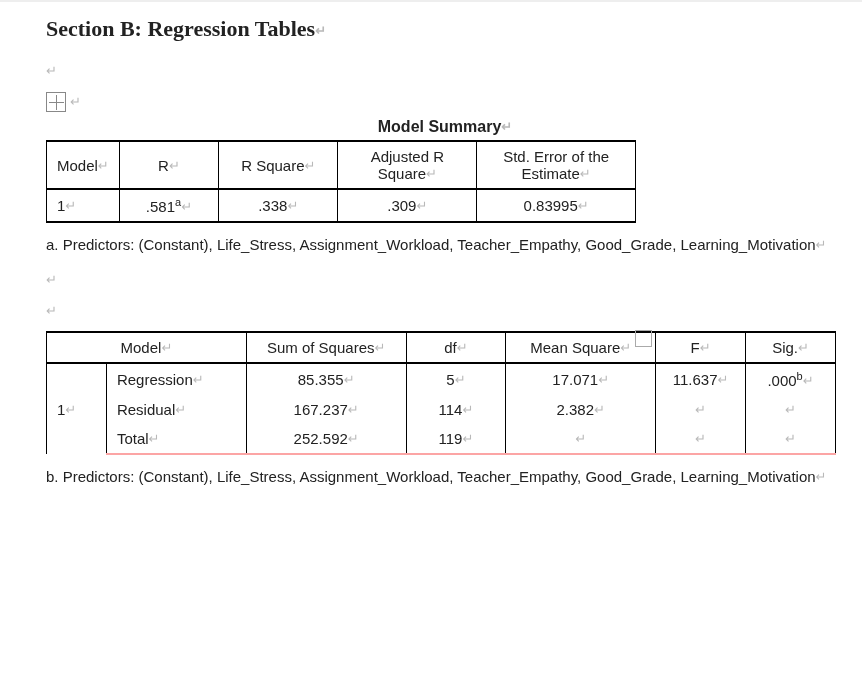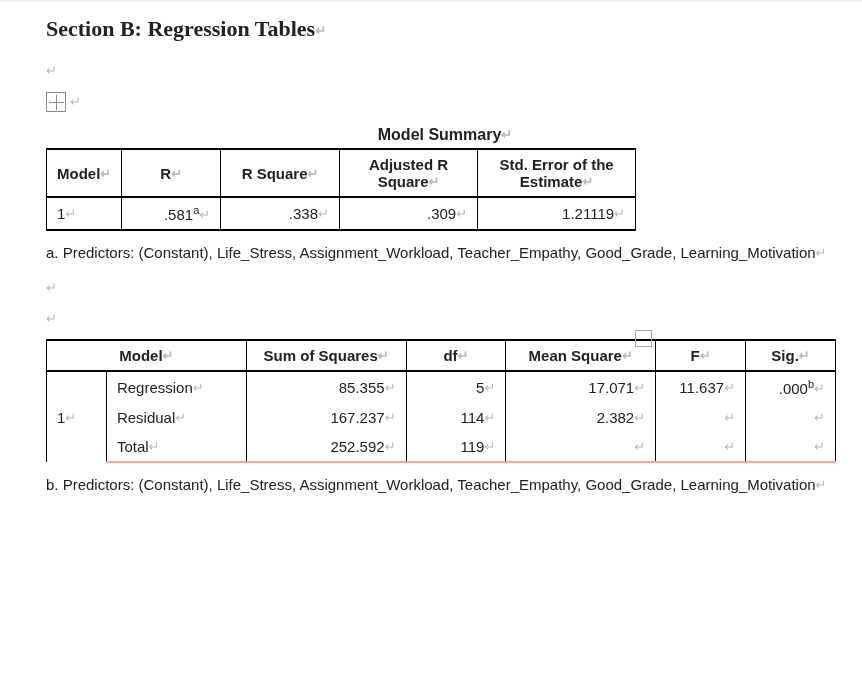--- a/index.html
+++ b/index.html
@@ -7,24 +7,24 @@
 .h{font-family:"Times New Roman",Times,serif;font-weight:700;font-size:22px;margin:2px 0 18px}
 .mk{color:#b9b9b9;font-size:13px;vertical-align:1px}
 .mkb{color:#b9b9b9;font-size:13px}
 .para{line-height:20px}
 .empty{margin:10px 0}
 .move-icon{display:inline-block;width:20px;height:20px;border:1px solid #888;box-sizing:border-box;position:relative;vertical-align:middle;margin-right:4px}
 .move-icon::before,.move-icon::after{content:"";position:absolute;background:#888}
 .move-icon::before{left:9px;top:2px;width:1px;height:15px}
 .move-icon::after{top:9px;left:2px;height:1px;width:15px}
 .checkbox-icon{display:inline-block;width:15px;height:15px;border:1px solid #aaa;position:absolute;right:210px;top:330px}
-.caption{text-align:center;font-weight:700;margin:14px 0 4px}
+.caption{text-align:center;font-weight:700;margin:6px 0 4px}
 table{border-collapse:collapse}
-td,th{font-size:15px;padding:6px 10px;text-align:right;vertical-align:middle}
-th{font-weight:700}
+td,th{font-size:15px;padding:6px 10px;text-align:center;vertical-align:middle}
+th{font-weight:400}
 .hdr td,.hdr th{text-align:center}
 .l{text-align:left}
 
 .t1{width:590px}
 .t1 col.c1{width:70px}.t1 col.c2{width:100px}.t1 col.c3{width:120px}.t1 col.c4{width:140px}.t1 col.c5{width:160px}
 .t1 td,.t1 th{border-left:1px solid #000;border-right:1px solid #000}
 .t1 tr.hdr td,.t1 tr.hdr th{border-top:2px solid #000}
 .t1 tr.hline td,.t1 tr.hline th{border-top:2px solid #000}
 .t1 tr.last td,.t1 tr.last th{border-bottom:2px solid #000}
 
@@ -70,21 +70,21 @@
  <th><span>R</span><span class="mk">↵</span></th>
  <th><span>R Square</span><span class="mk">↵</span></th>
  <th><span>Adjusted R Square</span><span class="mk">↵</span></th>
  <th><span>Std. Error of the Estimate</span><span class="mk">↵</span></th>
 </tr>
 <tr class="hline last">
  <td class="l"><span>1</span><span class="mk">↵</span></td>
  <td><span>.581</span><span class="sup">a</span><span class="mk">↵</span></td>
  <td><span>.338</span><span class="mk">↵</span></td>
  <td><span>.309</span><span class="mk">↵</span></td>
- <td><span>1.21119</span><span class="mk">↵</span></td>
+ <td><span>0.83995</span><span class="mk">↵</span></td>
 </tr>
 </tbody>
     </table>
 
 <div class="note">
   <span>a. Predictors: (Constant), Life_Stress, Assignment_Workload, Teacher_Empathy, Good_Grade, Learning_Motivation</span><span class="mk">↵</span>
 </div>
 
 <span class="checkbox-icon"></span>
 

